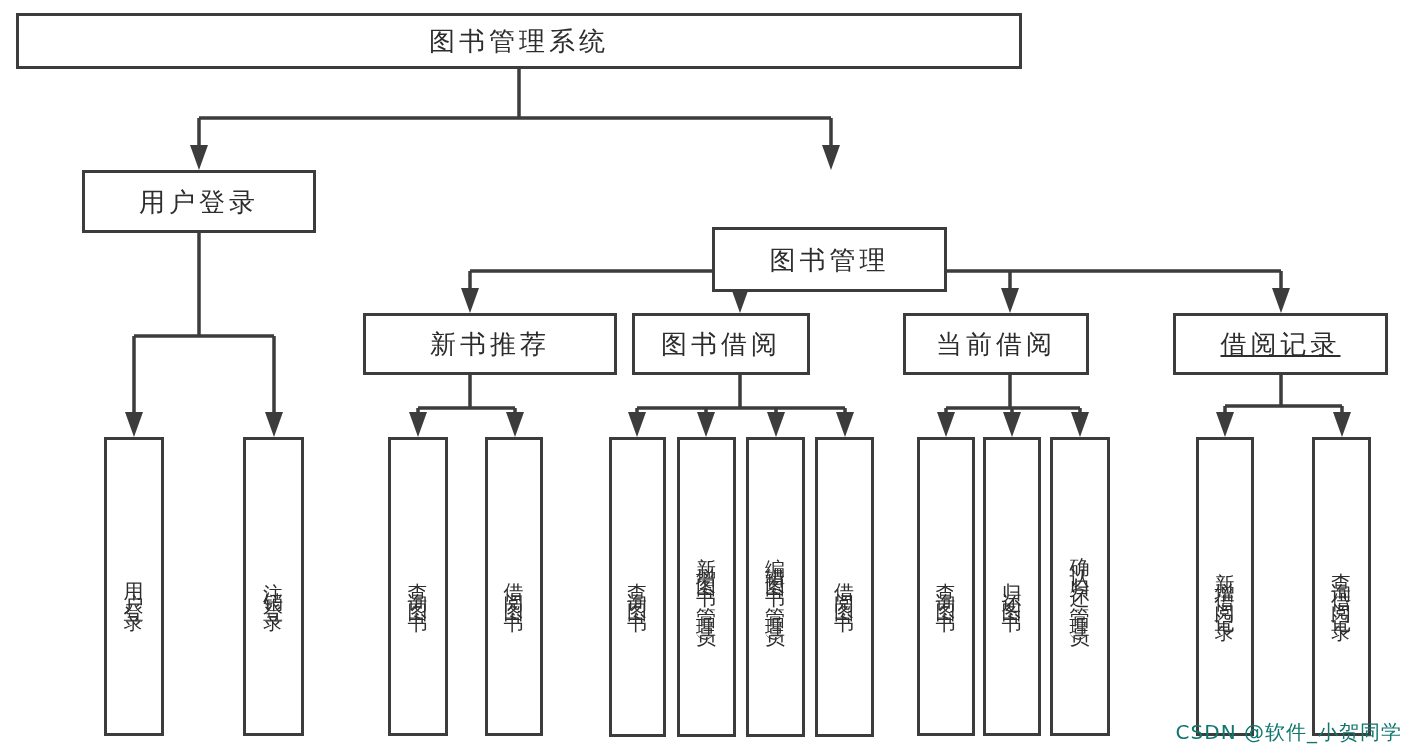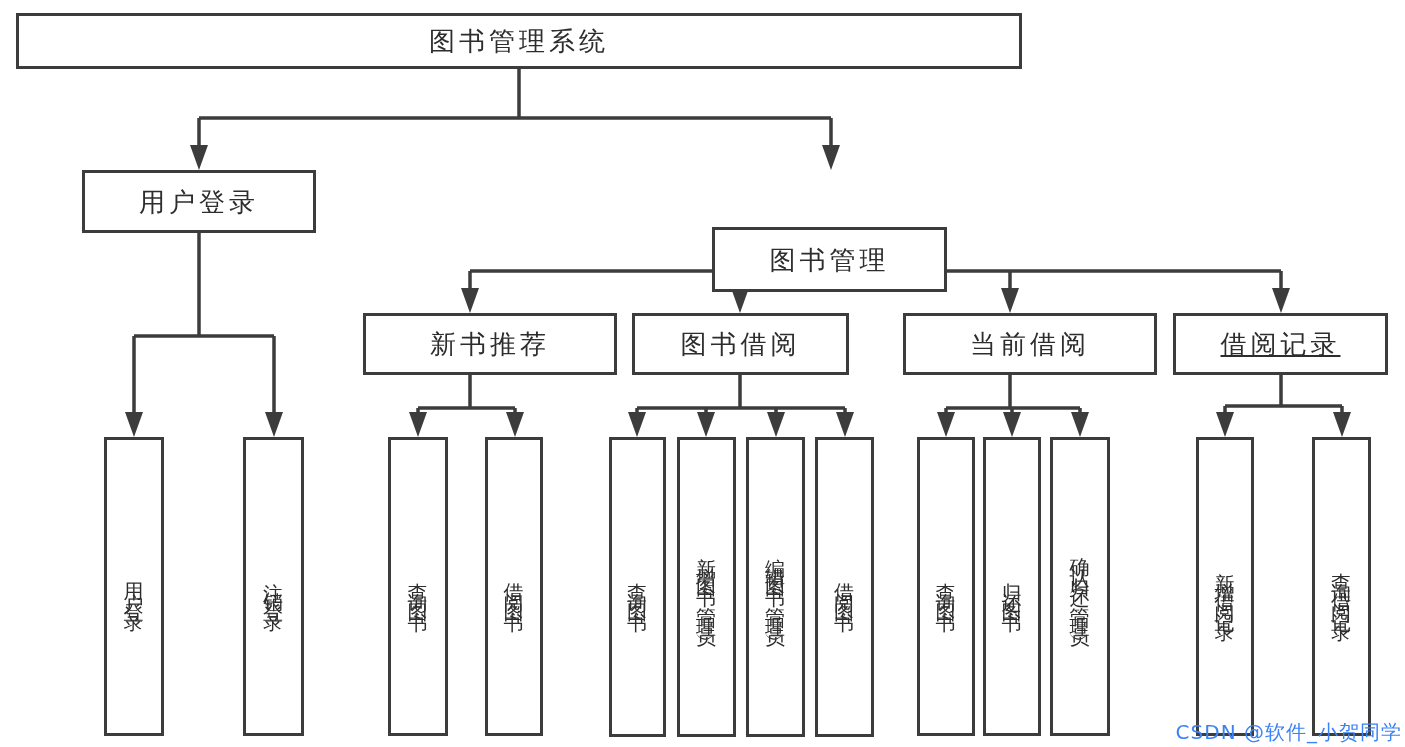--- a/index.html
+++ b/index.html
@@ -13,21 +13,21 @@
     border:3px solid #3c3c3c;display:flex;align-items:center;justify-content:center;
     color:#2d2d2d;
   }
   .hlabel{font-size:26px;letter-spacing:4px;white-space:nowrap;line-height:1;text-align:center;}
   .vlabel{
     writing-mode:vertical-rl;text-orientation:mixed;
     font-size:20px;letter-spacing:10px;line-height:1.1;white-space:nowrap;
   }
   .watermark{
     position:absolute;right:3px;bottom:1px;font-size:20px;letter-spacing:1px;
-    color:#3b82f6;white-space:nowrap;
+    color:#0f766e;white-space:nowrap;
   }
 </style>
 </head>
 <body>
 
 <div class="stage">
 
   <svg class="wires" width="1405" height="747" viewBox="0 0 1405 747">
     <path fill="none" stroke="#3c3c3c" stroke-width="3.5" d="M519 69 V118 M199 118 H831 M199 118 V147 M831 118 V147
          M199 233 V336 M134 336 H274 M134 336 V414 M274 336 V414
@@ -64,24 +64,24 @@
   <div class="box" style="left:82px;top:170px;width:234px;height:63px;">
     <span class="hlabel">用户登录</span>
   </div>
   <div class="box" style="left:712px;top:179px;width:235px;height:65px;margin-top:48px;">
     <span class="hlabel">图书管理</span>
   </div>
 
   <div class="box" style="left:363px;top:313px;width:254px;height:62px;">
     <span class="hlabel">新书推荐</span>
   </div>
-  <div class="box" style="left:632px;top:313px;width:217px;height:62px;">
+  <div class="box" style="left:632px;top:313px;width:178px;height:62px;">
     <span class="hlabel">图书借阅</span>
   </div>
-  <div class="box" style="left:903px;top:313px;width:254px;height:62px;">
+  <div class="box" style="left:903px;top:313px;width:186px;height:62px;">
     <span class="hlabel">当前借阅</span>
   </div>
   <div class="box" style="left:1173px;top:313px;width:215px;height:62px;text-decoration:underline;">
     <span class="hlabel">借阅记录</span>
   </div>
 
   <div class="box" style="left:104px;top:437px;width:60px;height:299px;">
     <span class="vlabel">用户登录</span>
   </div>
   <div class="box" style="left:243px;top:437px;width:61px;height:299px;">

